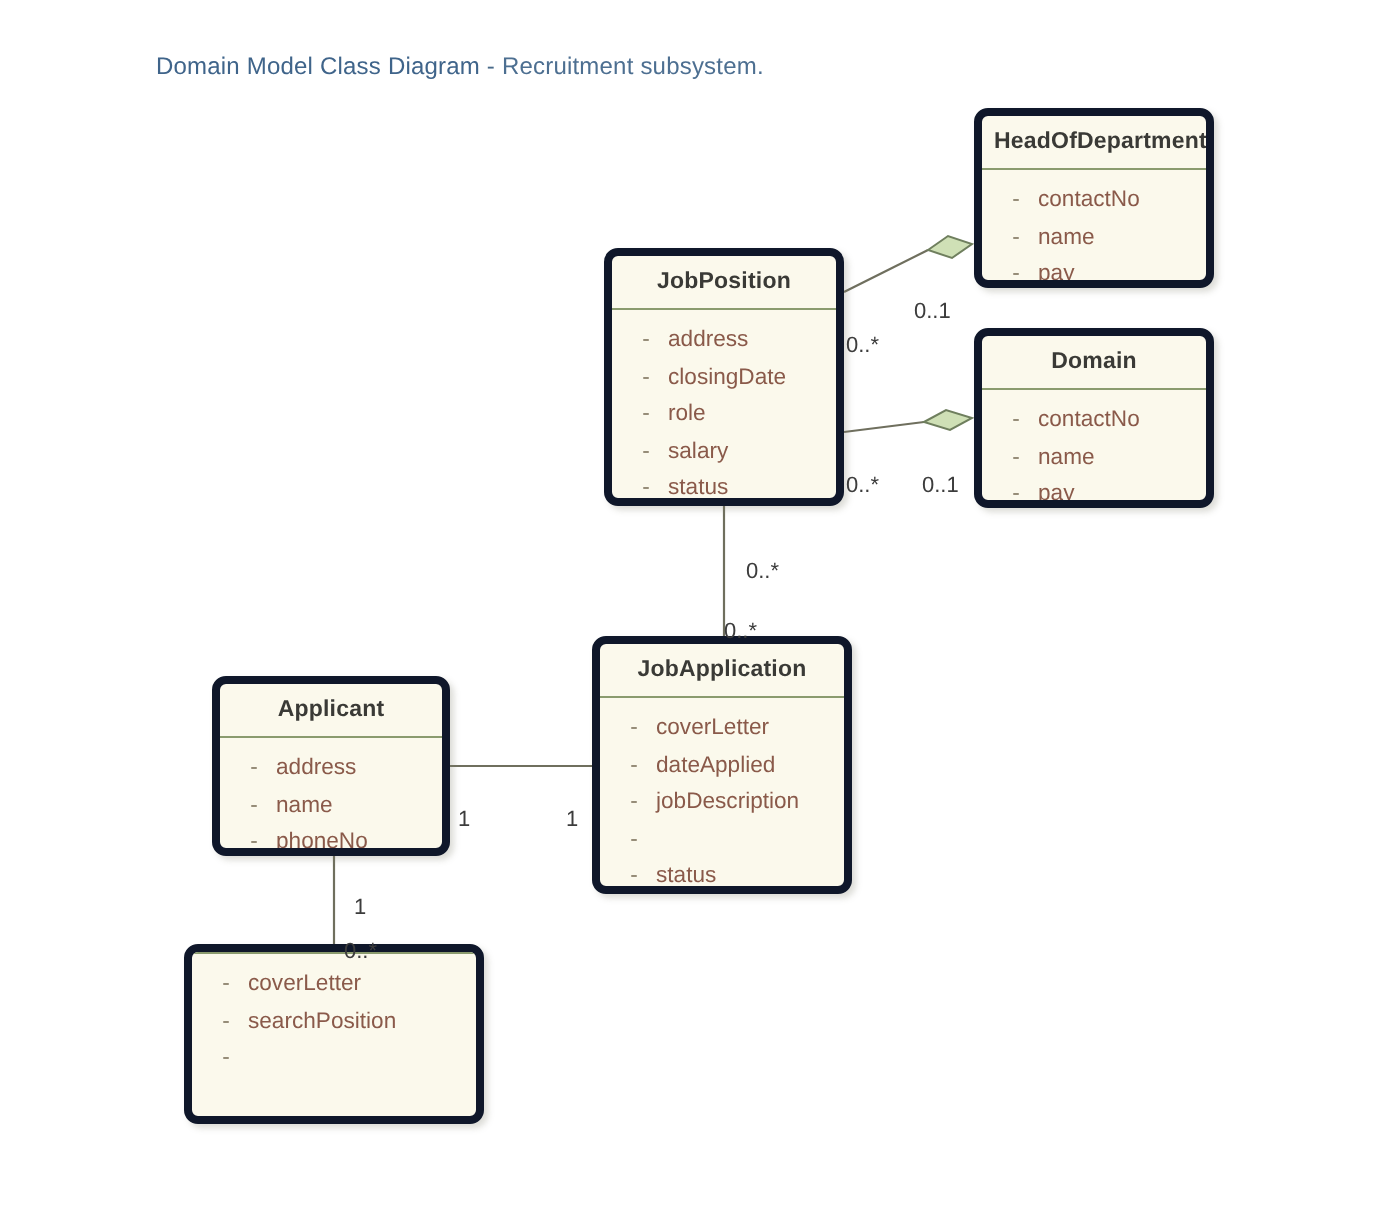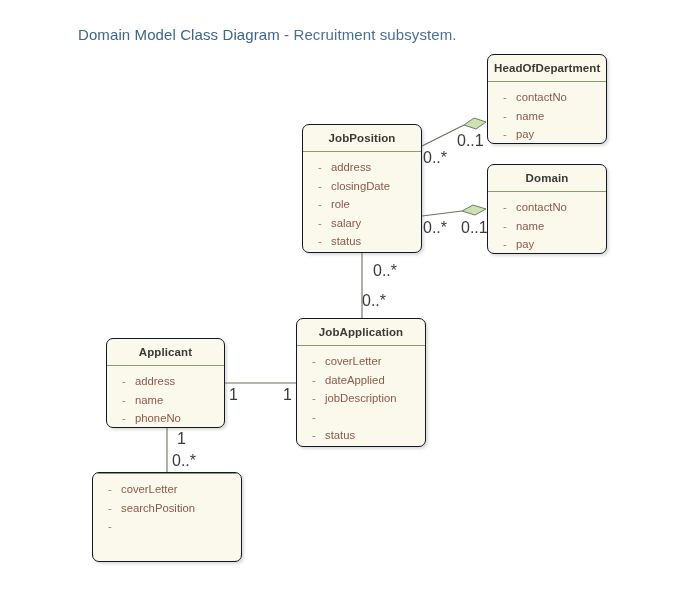--- a/index.html
+++ b/index.html
@@ -21,42 +21,42 @@
     left: 0; top: 0;
     width: 696px;
     height: 607px;
   }
 
   
   #diagram-title {
     position: absolute;
     left: 78px;
     top: 26px;
-    font-size: 15px;
+    font-size: 12px;
     color: #4a6b8a;
     white-space: nowrap;
     letter-spacing: 0.1px;
   }
   #diagram-title .t-main { color: #3f648a; }
   #diagram-title .t-sub  { color: #4d6f91; }
 
   
   #edges {
     position: absolute;
     left: 0; top: 0;
     width: 696px;
     height: 607px;
     pointer-events: none;
   }
 
   
   .uml-class {
     position: absolute;
     background: #fbf9ec;
-    border: 1px solid #0f172a;
+    border: 4px solid #0f172a;
     border-radius: 7px;
     box-shadow: 2px 2px 3px rgba(130,130,110,0.28);
     box-sizing: border-box;
     overflow: hidden;
   }
   .uml-name {
     text-align: center;
     font-size: 11.5px;
     font-weight: bold;
     color: #3a3a36;
@@ -84,23 +84,24 @@
     flex: 0 0 22px;
     text-align: center;
     color: #8a7f6a;
     font-size: 11.3px;
   }
   .uml-aname { flex: 1 1 auto; }
 
   
   .mult {
     position: absolute;
-    font-size: 16px;
+    font-size: 11px;
     color: #3c3c3c;
     white-space: nowrap;
+    margin-top: 18px;
   }
 </style>
 </head>
 <body>
 
 <div id="canvas">
 
   <div id="diagram-title">
     <span class="t-main">Domain Model Class Diagram</span><span class="t-sep"> - </span><span class="t-sub">Recruitment subsystem.</span>
   </div>

